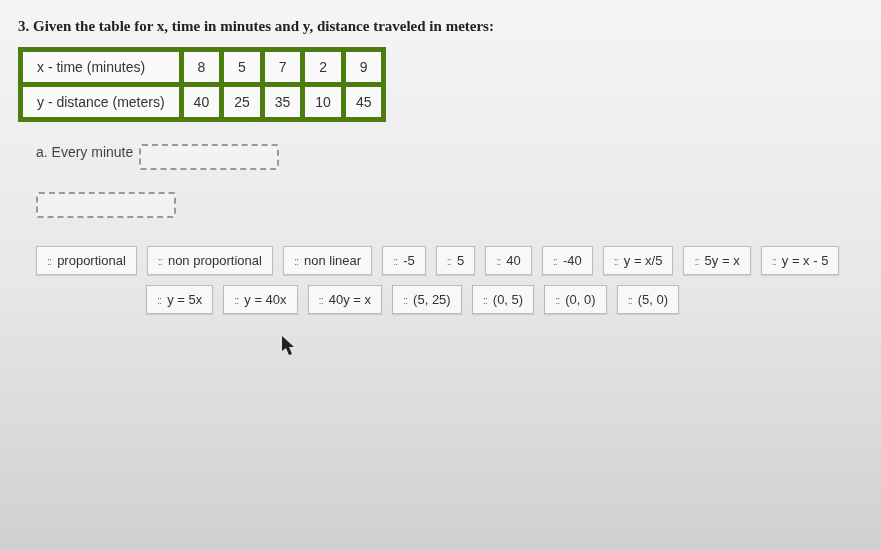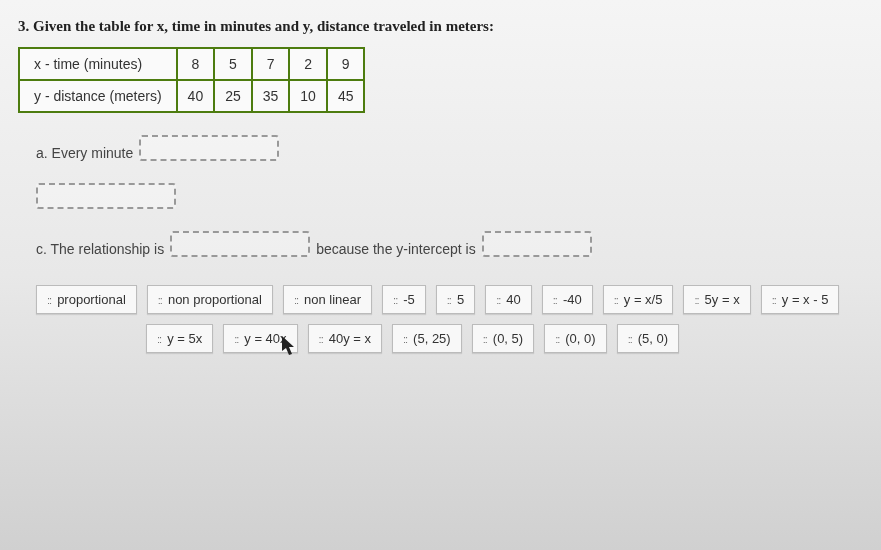--- a/index.html
+++ b/index.html
@@ -24,33 +24,33 @@
     margin: 8px 0 12px 0;
     font-size: 15px;
     font-family: Liberation Serif, serif;
   }
   table.data {
     border-collapse: collapse;
     background: #fafafa;
     margin-bottom: 22px;
   }
   table.data td, table.data th {
-    border: 2px solid #4d7c0f;
+    border: 5px solid #4d7c0f;
     padding: 7px 10px;
     text-align: center;
     font-weight: normal;
     color: #333;
     font-size: 14px;
   }
   table.data td.label { text-align: left; padding: 7px 14px; }
   .points { font-style: italic; color: #444; margin: 18px 0 20px 0; }
   .sub-q {
     margin: 22px 0 22px 18px;
     display: flex;
-    align-items: flex-end;
+    align-items: flex-start;
     flex-wrap: wrap;
     gap: 6px;
     color: #444;
     font-size: 14px;
   }
   .dropzone {
     display: inline-block;
     min-width: 140px;
     height: 26px;
     border: 2px dashed #999;
@@ -122,26 +122,20 @@
 
   <div class="sub-q">
     <span>a.  Every minute</span>
     <span class="dropzone"></span>
   </div>
 
   <div class="sub-q">
     <span class="dropzone"></span>
   </div>
 
-  <div class="sub-q">
-    <span>c.  The relationship is</span>
-    <span class="dropzone"></span>
-    <span>because the y-intercept is</span>
-    <span class="dropzone small"></span>
-  </div>
 
   <div class="tile-area">
     <div class="tile-row">
       <div class="tile">
           <span class="grip">::</span>
           <span>proportional</span>
         </div>
       <div class="tile">
           <span class="grip">::</span>
           <span>non proportional</span>

